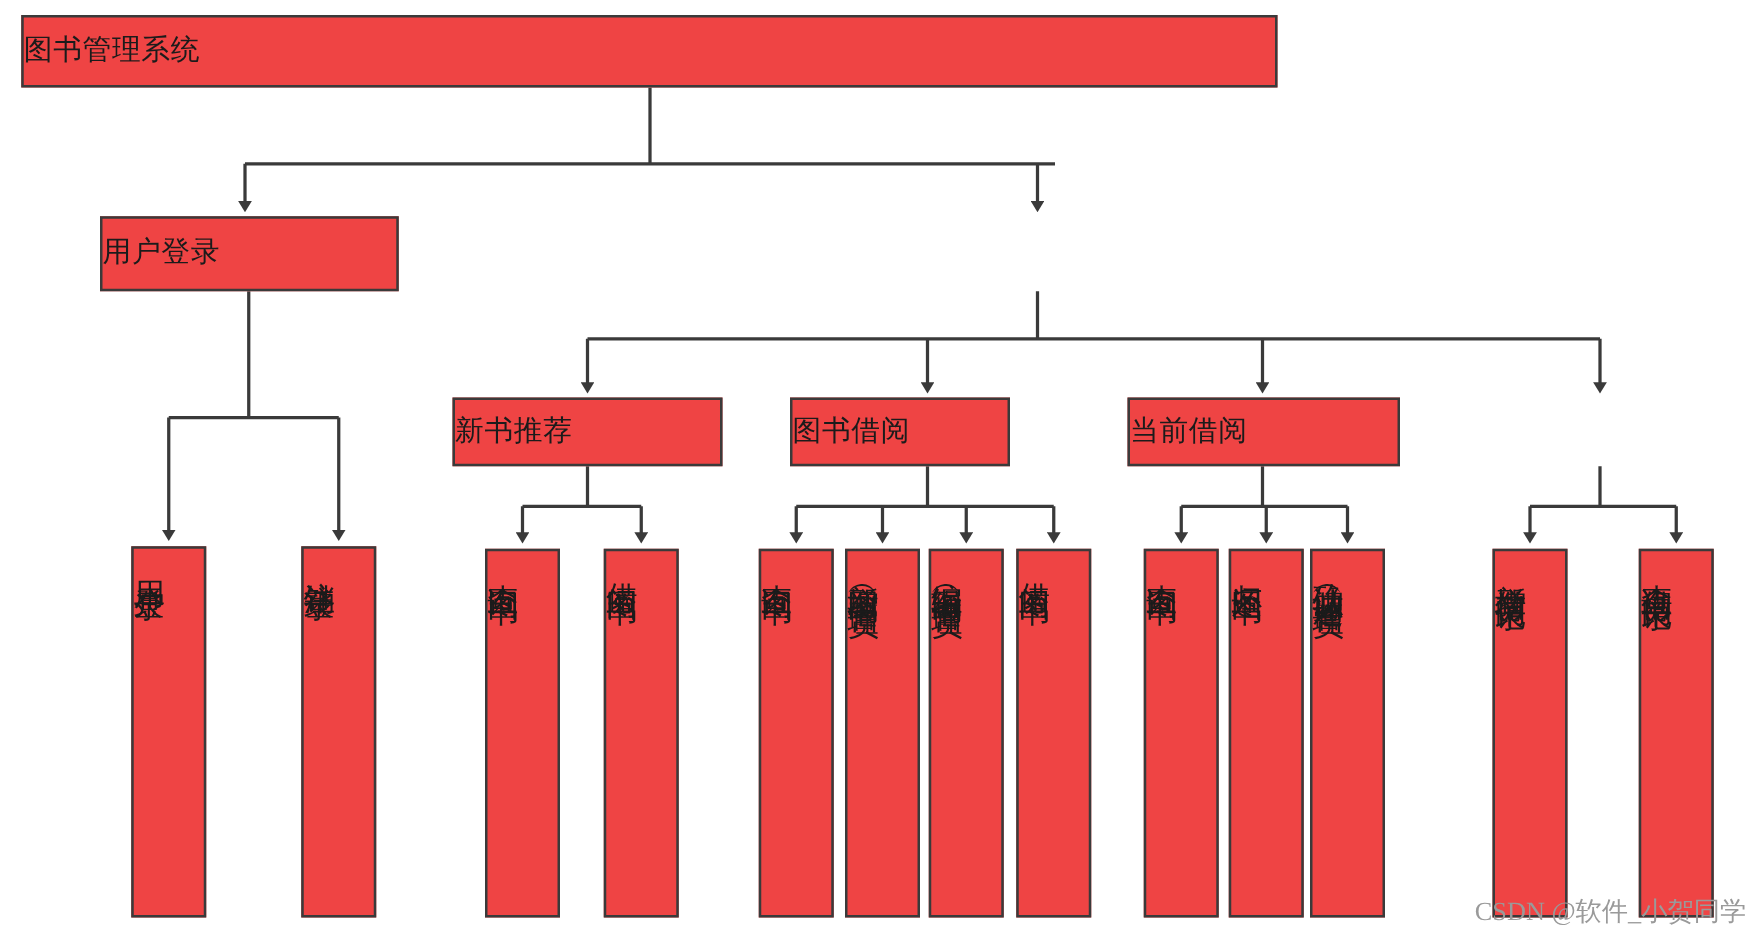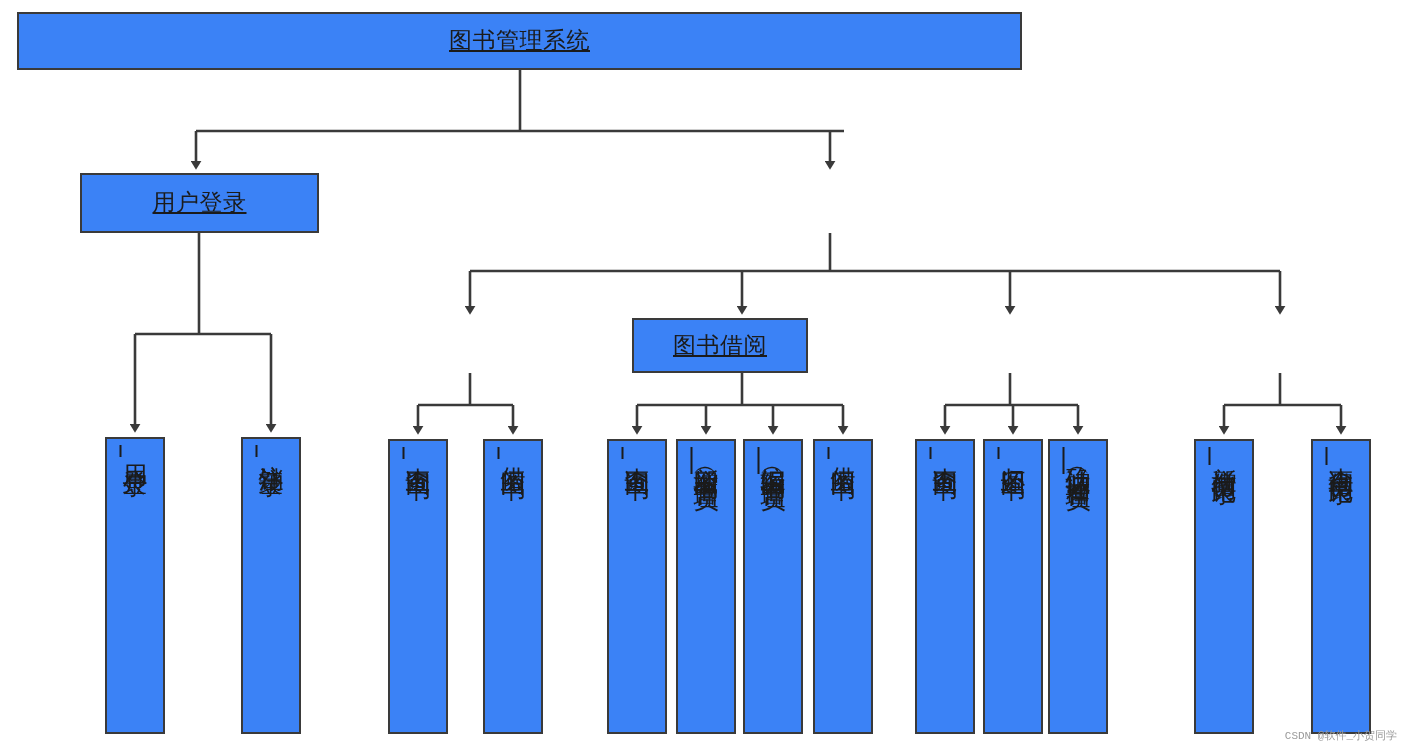--- a/index.html
+++ b/index.html
@@ -21,28 +21,27 @@
   #edges-layer {
     position: absolute;
     left: 0;
     top: 0;
     width: 1405px;
     height: 747px;
   }
   .node {
     position: absolute;
     box-sizing: border-box;
-    background: #3b82f6;
+    background: #ef4444;
     border: 2px solid #3a3a3a;
     display: flex;
     align-items: center;
-    justify-content: center;
+    justify-content: flex-start;
     color: #1b1b1b;
     z-index: 2;
-    text-decoration: underline;
   }
   .node-label {
     display: block;
     text-align: center;
     line-height: 1.12;
     letter-spacing: 0.5px;
     white-space: pre;
   }
   .node.horizontal .node-label {
     font-size: 23px;
@@ -55,25 +54,25 @@
     writing-mode: vertical-rl;
     text-orientation: upright;
     font-size: 25px;
     letter-spacing: 3px;
     line-height: 1.0;
   }
   #watermark {
     position: absolute;
     right: 8px;
     bottom: 4px;
-    font-size: 11px;
+    font-size: 21px;
     color: #9a9a9a;
     z-index: 5;
     white-space: nowrap;
-    font-family: Liberation Mono, monospace;
+    font-family: Liberation Serif, serif;
   }
 </style>
 </head>
 <body>
 
 <div id="diagram-root">
 
   <svg id="edges-layer" viewBox="0 0 1405 747" xmlns="http://www.w3.org/2000/svg">
     <defs>
       <marker id="arrow" markerWidth="9" markerHeight="11" refX="1.2" refY="5.5" orient="auto" markerUnits="userSpaceOnUse">
@@ -125,22 +124,28 @@
   </svg>
 
   <div class="node horizontal" style="left:17px; top:12px; width:1005px; height:58px;">
     <span class="node-label">图书管理系统</span>
   </div>
 
   <div class="node horizontal" style="left:80px; top:173px; width:239px; height:60px;">
     <span class="node-label">用户登录</span>
   </div>
 
+  <div class="node horizontal" style="left:362px; top:318px; width:216px; height:55px;">
+    <span class="node-label">新书推荐</span>
+  </div>
   <div class="node horizontal" style="left:632px; top:318px; width:176px; height:55px;">
     <span class="node-label">图书借阅</span>
+  </div>
+  <div class="node horizontal" style="left:902px; top:318px; width:218px; height:55px;">
+    <span class="node-label">当前借阅</span>
   </div>
 
   <div class="node vertical" style="left:105px; top:437px; width:60px; height:297px;">
     <span class="node-label">用户登录</span>
   </div>
   <div class="node vertical" style="left:241px; top:437px; width:60px; height:297px;">
     <span class="node-label">注销登录</span>
   </div>
 
   <div class="node vertical" style="left:388px; top:439px; width:60px; height:295px;">

